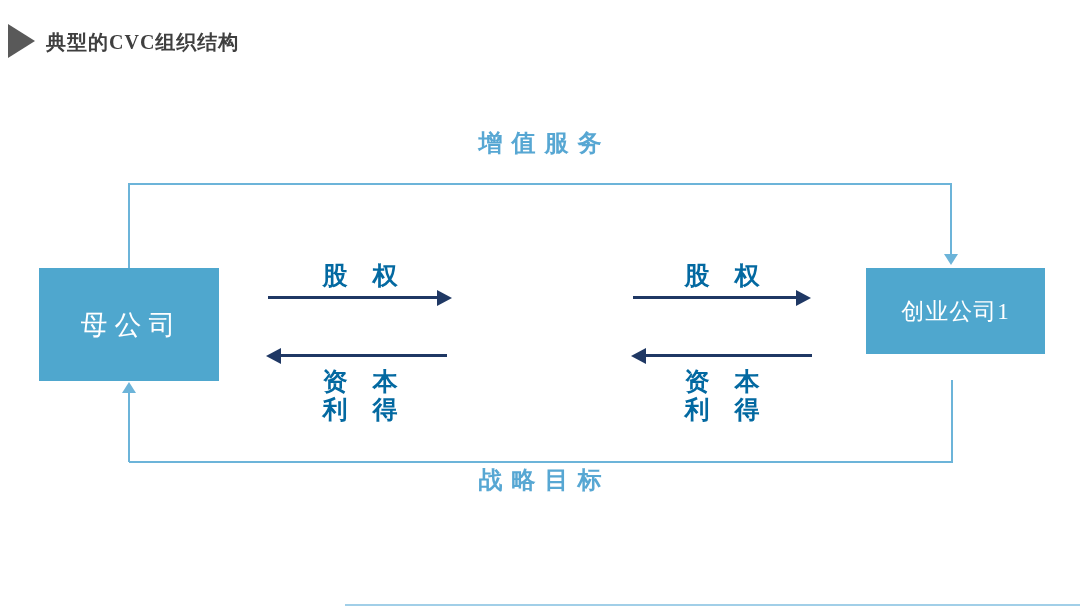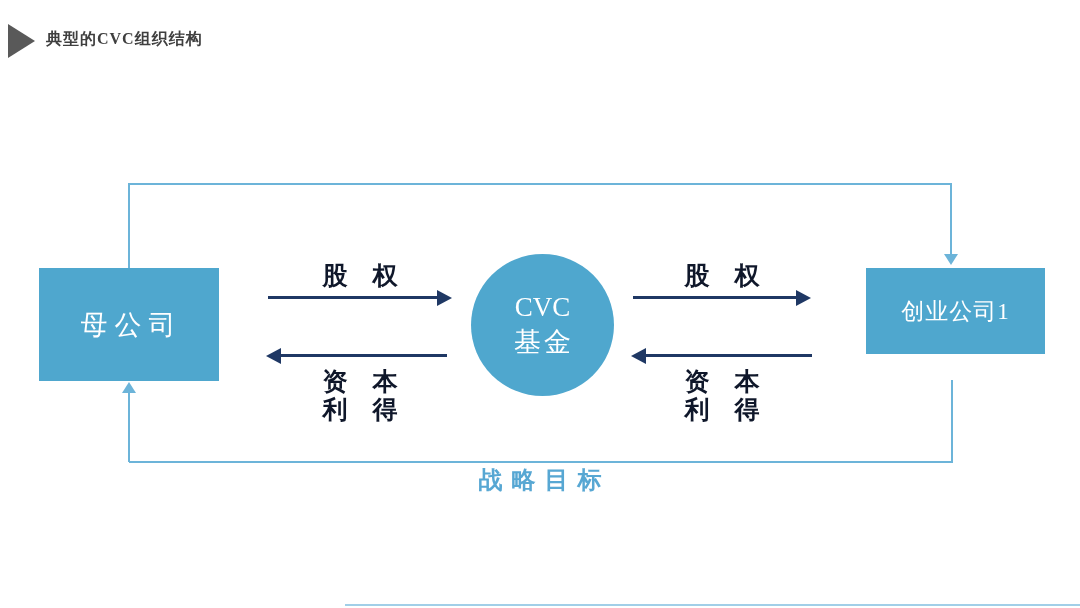--- a/index.html
+++ b/index.html
@@ -13,21 +13,21 @@
   
   .title-marker{
     position:absolute;left:8px;top:24px;
     width:0;height:0;
     border-top:17px solid transparent;
     border-bottom:17px solid transparent;
     border-left:27px solid #595959;
   }
   .page-title{
     position:absolute;left:46px;top:29px;
-    font-size:16px;font-weight:bold;color:#3f3f3f;
+    font-size:20px;font-weight:bold;color:#3f3f3f;
     letter-spacing:1px;white-space:nowrap;
   }
   
   .loop{position:absolute;background:#6cb4d9;}
   .loop-top-h{left:128px;top:183px;width:824px;height:2px;}
   .loop-top-left-v{left:128px;top:183px;width:2px;height:85px;}
   .loop-top-right-v{left:950px;top:183px;width:2px;height:74px;}
   .loop-bottom-h{left:129px;top:461px;width:824px;height:2px;}
   .loop-bottom-left-v{left:128px;top:391px;width:2px;height:71px;}
   .loop-bottom-right-v{left:951px;top:380px;width:2px;height:82px;}
@@ -70,21 +70,21 @@
     border-top:8px solid transparent;border-bottom:8px solid transparent;
     border-left:15px solid #1f3864;
   }
   .head-left{
     position:absolute;width:0;height:0;
     border-top:8px solid transparent;border-bottom:8px solid transparent;
     border-right:15px solid #1f3864;
   }
   .arrow-label{
     position:absolute;width:180px;text-align:center;
-    font-size:25px;font-weight:bold;color:#0f172a;
+    font-size:25px;font-weight:bold;color:#0369a1;
     letter-spacing:25px;padding-left:25px;box-sizing:border-box;
     white-space:nowrap;
   }
   
   .bottom-line{
     position:absolute;left:345px;top:604px;width:735px;height:2px;
     background:#6fb5dc;opacity:.65;
   }
 </style>
 </head>
@@ -92,35 +92,32 @@
 
 <div id="stage">
 
   <div class="title-marker"></div>
   <div class="page-title">典型的CVC组织结构</div>
 
   <div class="loop loop-top-h"></div>
   <div class="loop loop-top-left-v"></div>
   <div class="loop loop-top-right-v"></div>
   <div class="head-down"></div>
+  <div class="flow-label top">增值服务</div>
 
   <div class="loop loop-bottom-h"></div>
   <div class="loop loop-bottom-left-v"></div>
   <div class="loop loop-bottom-right-v"></div>
   <div class="head-up"></div>
   <div class="flow-label bottom">战略目标</div>
 
   <div class="node parent-box">
     <span>母公司</span>
   </div>
 
-  <div class="node fund-circle">
-    <span>CVC</span>
-    <span class="cn">基金</span>
-  </div>
 
   <div class="node startups-box">
     <span>创业公司1</span>
   </div>
 
   <div class="shaft" style="left:268px;top:296px;width:172px;"></div>
   <div class="head-right" style="left:437px;top:290px;"></div>
   <div class="arrow-label" style="left:270px;top:259px;">股权</div>
 
   <div class="shaft" style="left:280px;top:354px;width:167px;"></div>

